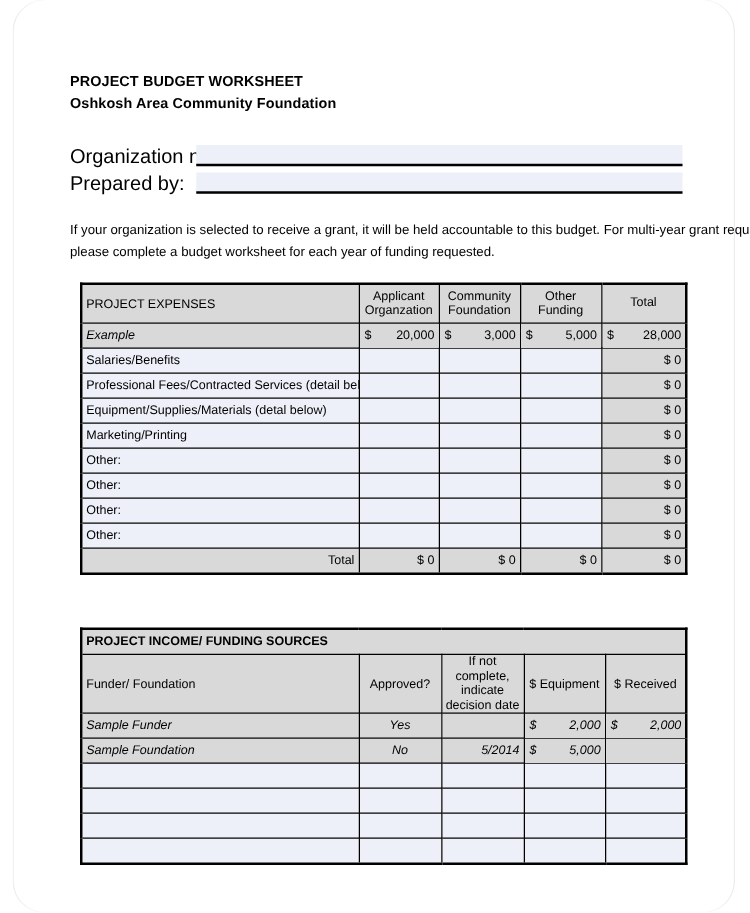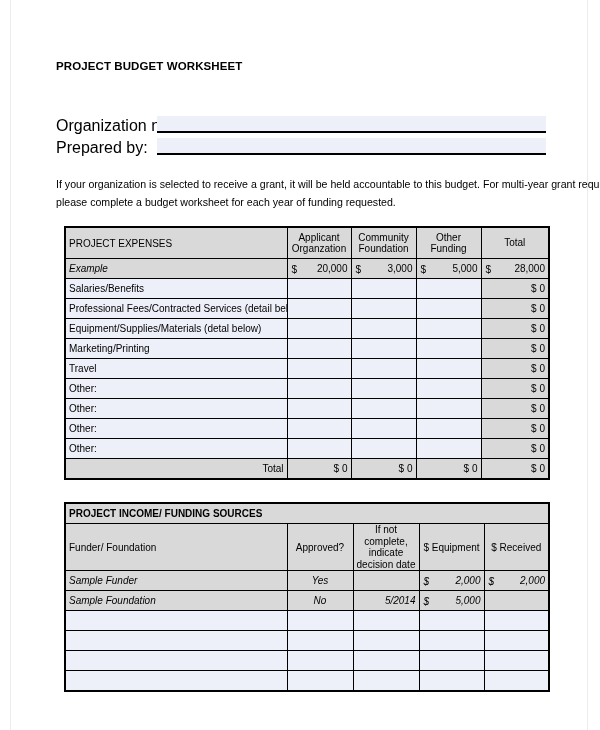--- a/index.html
+++ b/index.html
@@ -16,20 +16,21 @@
   }
 
   #page {
     position: absolute;
     left: 10px;
     top: 0px;
     width: 578px;
     height: 730px;
     background: #ffffff;
     box-shadow: 1px 0 0 #ededed inset, -1px 0 0 #ededed inset;
+    border-radius: 25px;
   }
 
   
   .title-block {
     position: absolute;
     left: 46px;
     top: 58px;
   }
   .title-line {
     font-size: 11.5px;
@@ -140,20 +141,21 @@
   #income-table { left: 54px; top: 502px; width: 484px; }
   #income-table td { height: 19px; margin-left: 16px; }
 </style>
 </head>
 <body>
 
 <div id="page">
 
   <div class="title-block">
     <div class="title-line">PROJECT BUDGET WORKSHEET</div>
+    <div class="title-line">Oshkosh Area Community Foundation</div>
   </div>
 
   <div class="form-area">
     <div class="form-row">
       <div class="form-label">Organization name:</div>
       <div class="form-input"></div>
     </div>
     <div class="form-row">
       <div class="form-label">Prepared by:</div>
       <div class="form-input"></div>
@@ -231,27 +233,20 @@
         <td class="bg-grey r outer-right">$ 0</td>
       </tr>
       <tr>
         <td class="bg-input outer-left l">Marketing/Printing</td>
         <td class="bg-input"></td>
         <td class="bg-input"></td>
         <td class="bg-input"></td>
         <td class="bg-grey r outer-right">$ 0</td>
       </tr>
       <tr>
-        <td class="bg-input outer-left l">Travel</td>
-        <td class="bg-input"></td>
-        <td class="bg-input"></td>
-        <td class="bg-input"></td>
-        <td class="bg-grey r outer-right">$ 0</td>
-      </tr>
-      <tr>
         <td class="bg-input outer-left l">Other:</td>
         <td class="bg-input"></td>
         <td class="bg-input"></td>
         <td class="bg-input"></td>
         <td class="bg-grey r outer-right">$ 0</td>
       </tr>
       <tr>
         <td class="bg-input outer-left l">Other:</td>
         <td class="bg-input"></td>
         <td class="bg-input"></td>

